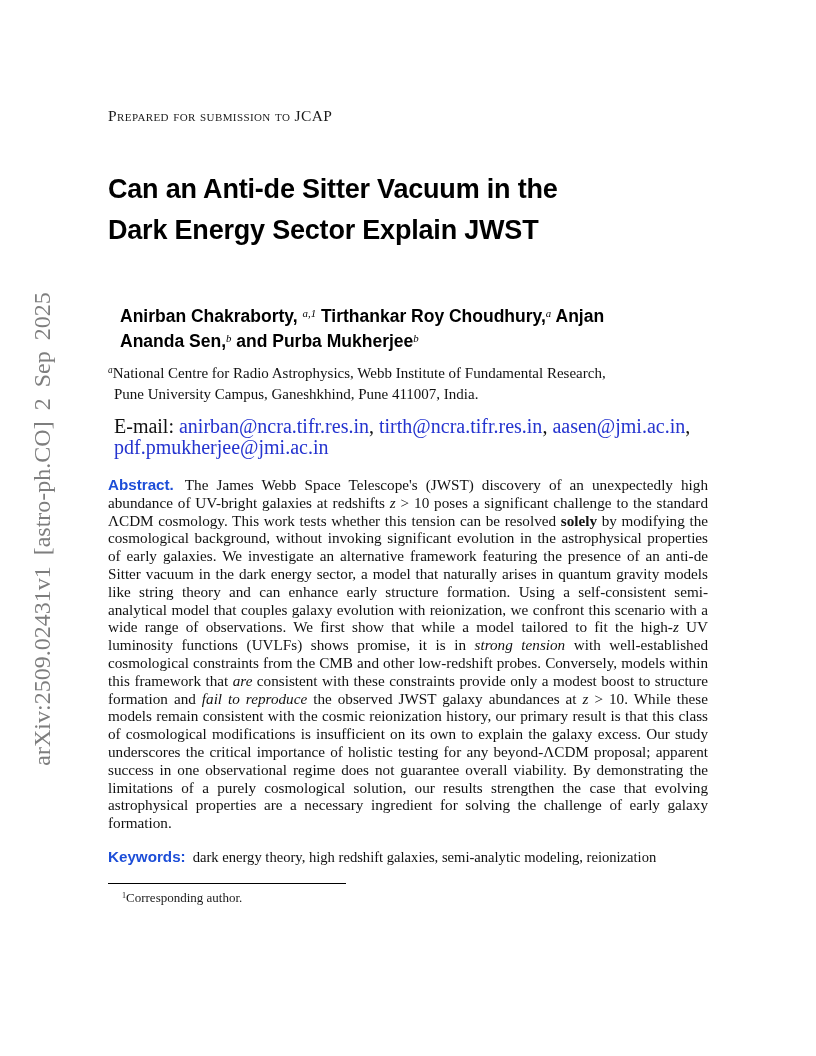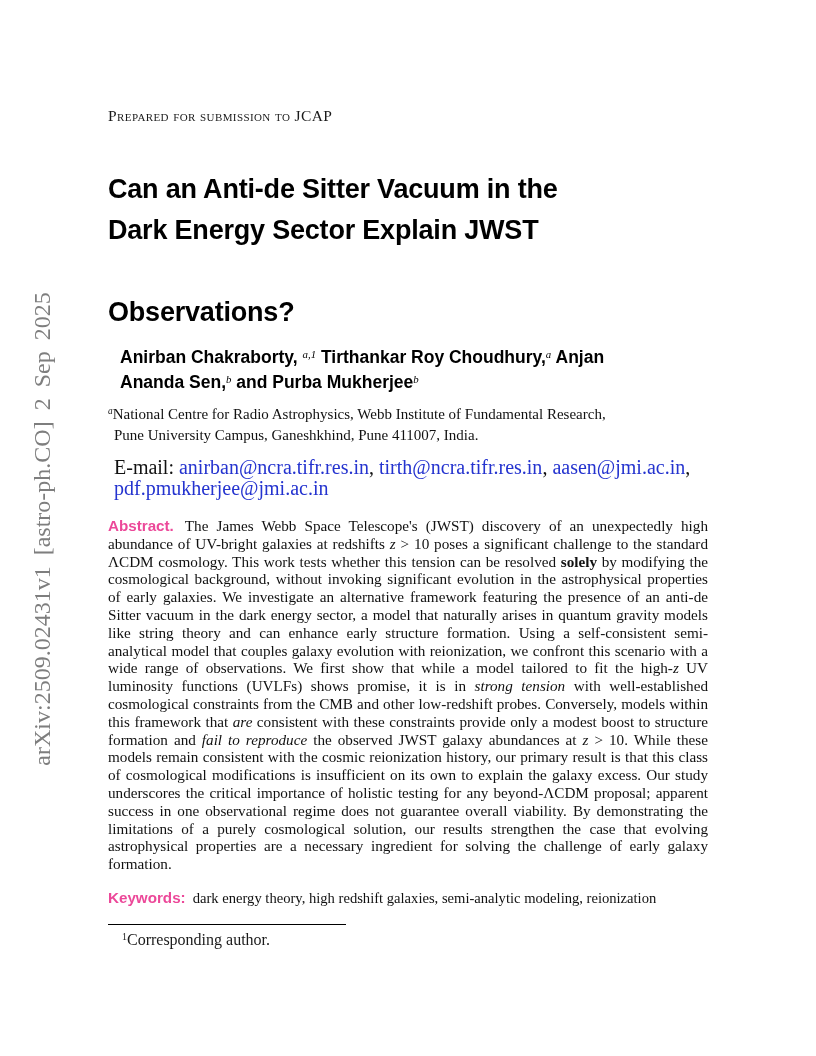--- a/index.html
+++ b/index.html
@@ -33,41 +33,41 @@
   .affiliations { margin-top:9px; font-size:15px; line-height:21px; }
   .affiliation { text-indent:-6px; padding-left:6px; }
   .affiliation .sup { font-style:italic; }
   .email { margin-top:11px; padding-left:6px; font-size:20px; line-height:21px; }
   .email a { color:var(--link,#2433cf); text-decoration:none; cursor:pointer; }
   .abstract {
     margin:18px 0 0 0; font-size:15.2px; line-height:17.8px;
     text-align:justify; color:#111;
   }
   .block-label {
-    font-family:"Liberation Sans",sans-serif; font-weight:700; color:#ec4899;
+    font-family:"Liberation Sans",sans-serif; font-weight:700; color:#1d4ed8;
   }
   .abstract .block-label { margin-right:11px; }
   .it { font-style:italic; }
   .bf { font-weight:700; }
   .keywords { margin-top:16px; font-size:14.6px; white-space:nowrap; }
   .keywords .block-label { margin-right:7px; font-size:15.2px; }
   .footnote-rule { margin-top:17px; width:238px; border-top:1px solid #000; }
-  .footnote { margin-top:6px; font-size:16px; text-indent:14px; color:#1a1a1a; }
+  .footnote { margin-top:6px; font-size:13px; text-indent:14px; color:#1a1a1a; }
   .footnote .sup { font-style:normal; }
 </style>
 </head>
 <body>
 
 <div class="page">
   <div class="watermark">arXiv:2509.02431v1 [astro-ph.CO] 2 Sep 2025</div>
 
   <div class="content">
     <div class="header-note">Prepared for submission to JCAP</div>
 
-    <h1 class="title"><span>Can an Anti-de Sitter Vacuum in the</span><br><span>Dark Energy Sector Explain JWST</span><br><br><span>Observations?</span></h1>
+    <h1 class="title"><span>Can an Anti-de Sitter Vacuum in the</span><br><span>Dark Energy Sector Explain JWST</span><br><br></h1>
 
     <div class="authors"><span>Anirban Chakraborty, </span><sup class="sup">a,1</sup><span> Tirthankar Roy Choudhury,</span><sup class="sup">a</sup><span> Anjan</span><br><span>Ananda Sen,</span><sup class="sup">b</sup><span> and Purba Mukherjee</span><sup class="sup">b</sup></div>
 
     <div class="affiliations" id="affiliations">
         <div class="affiliation"><sup class="sup">a</sup><span>National Centre for Radio Astrophysics, Webb Institute of Fundamental Research,</span><br><span>Pune University Campus, Ganeshkhind, Pune 411007, India.</span></div>
       </div>
 
     <div class="email">
       <span class="email-label">E-mail:</span>
       <span id="email-links"> <a>anirban@ncra.tifr.res.in</a>, <a>tirth@ncra.tifr.res.in</a>, <a>aasen@jmi.ac.in</a>, <a>pdf.pmukherjee@jmi.ac.in</a></span>

